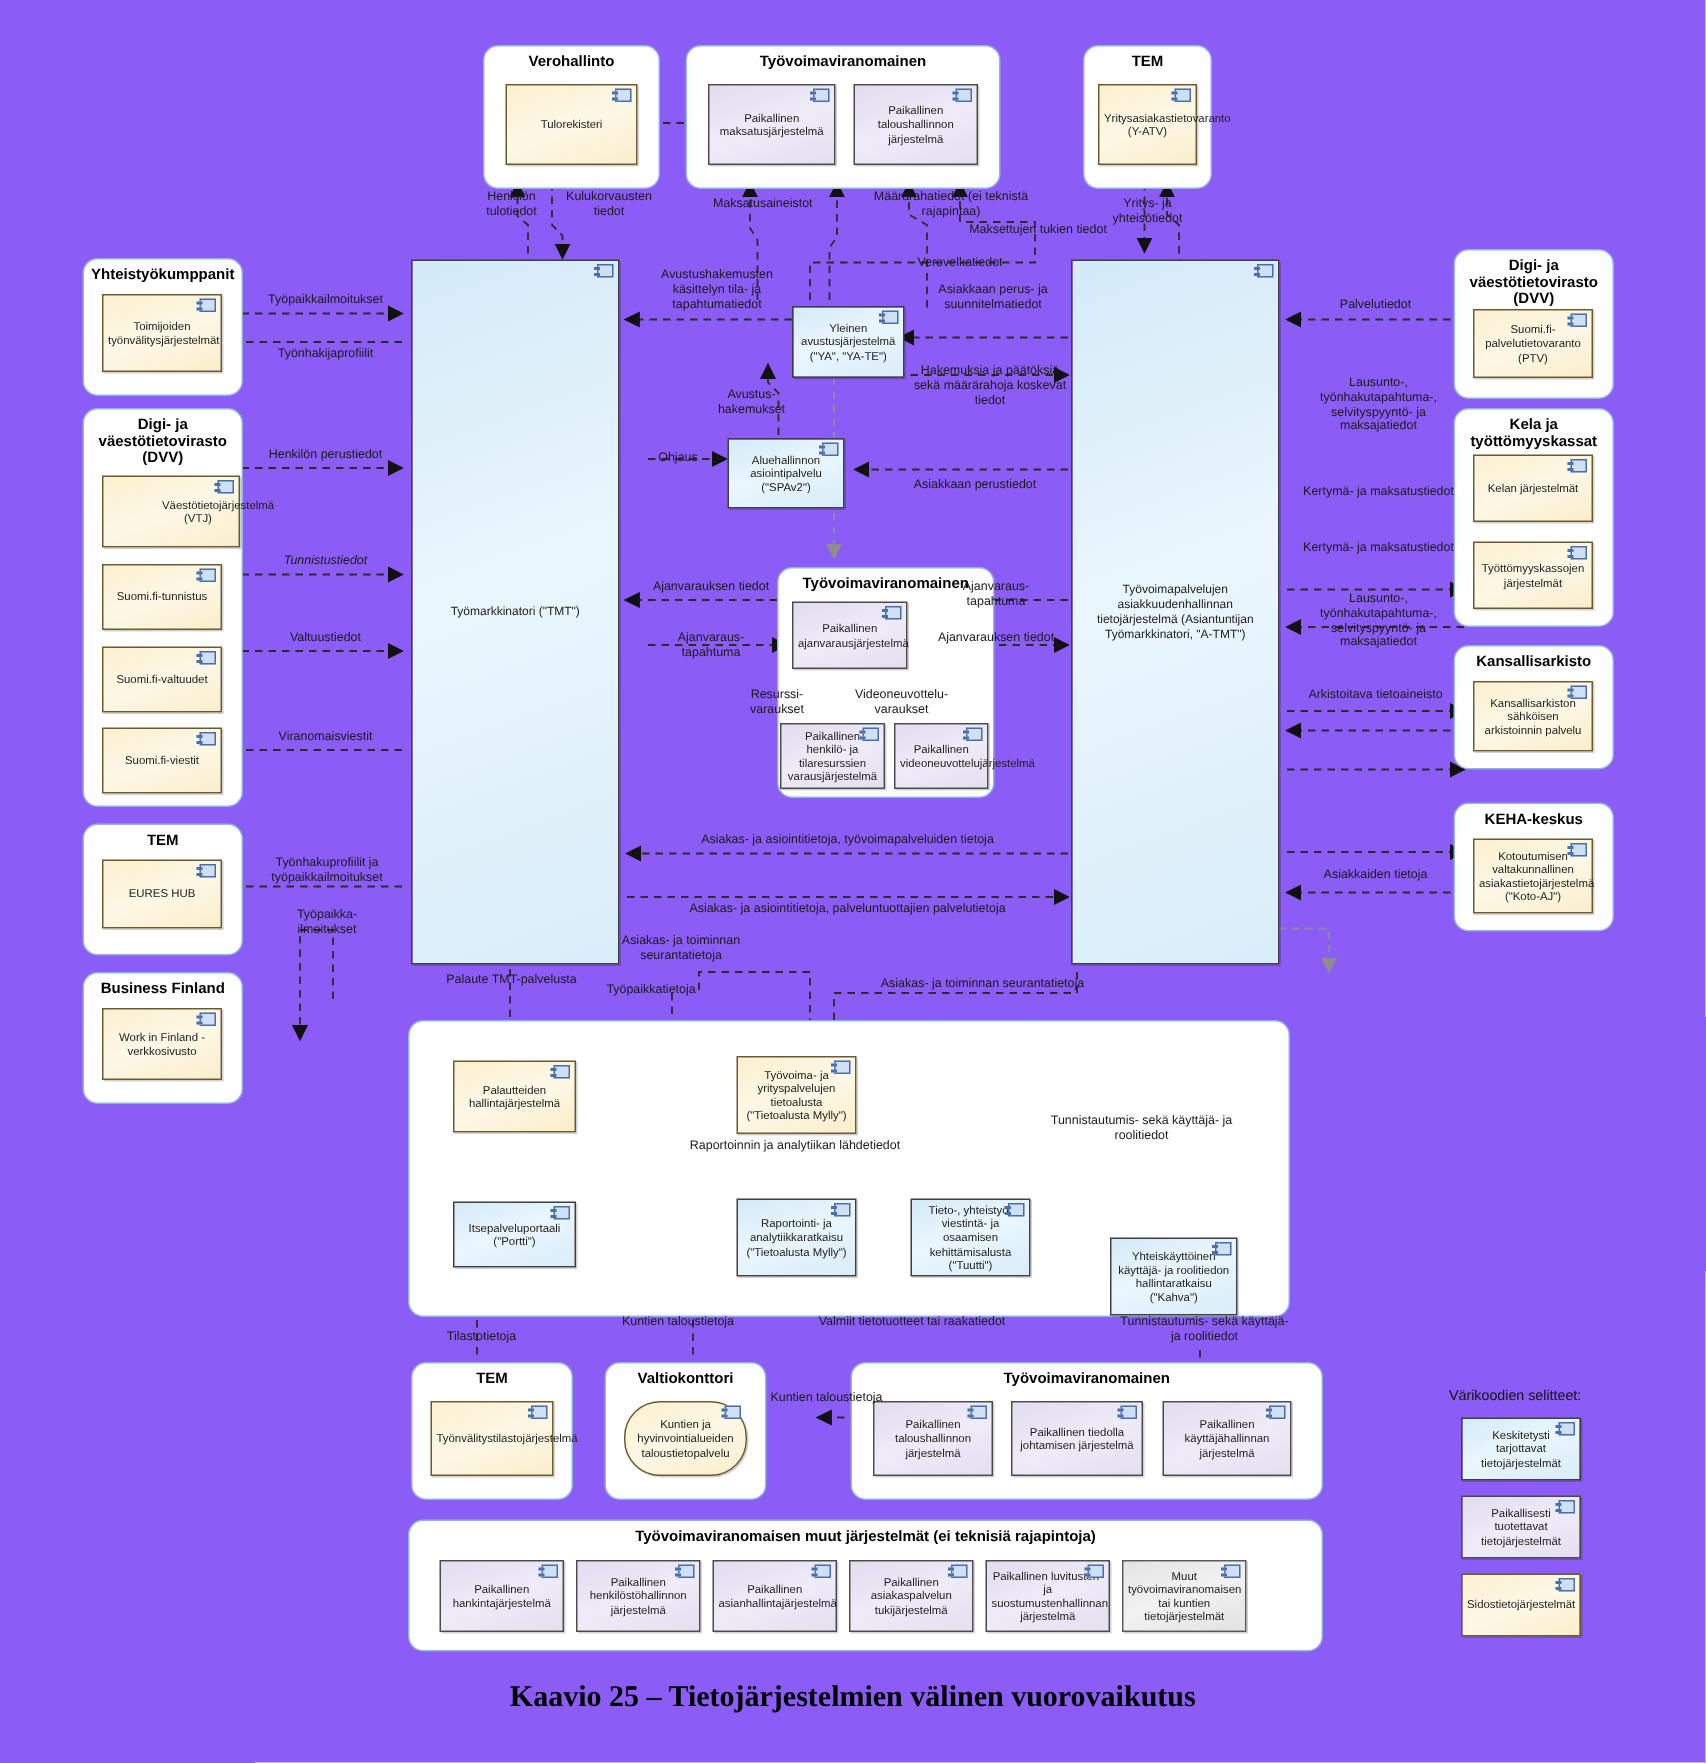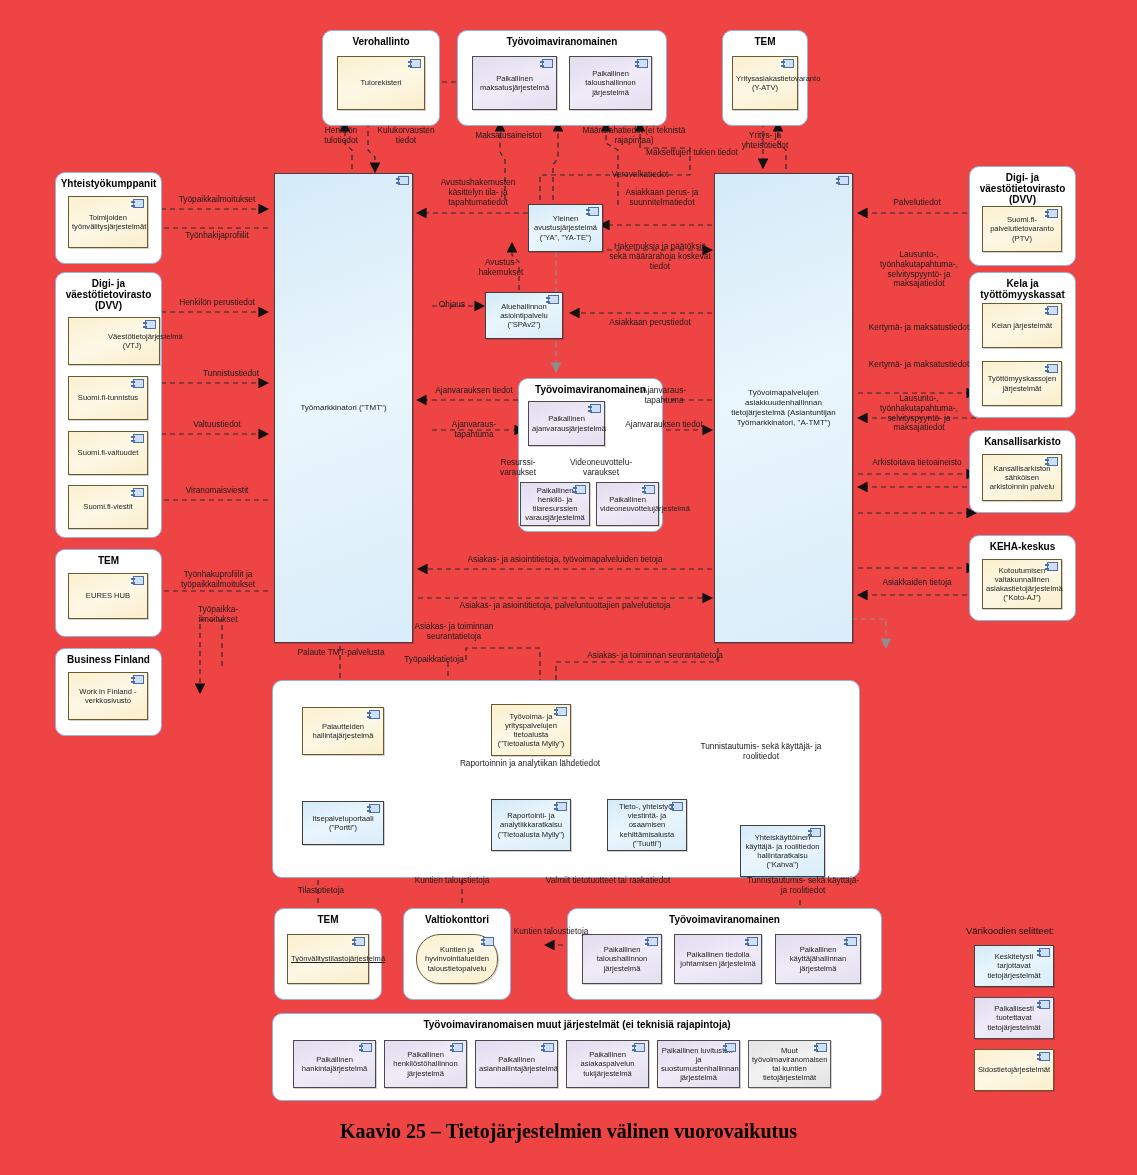--- a/index.html
+++ b/index.html
@@ -1,18 +1,18 @@
 <!DOCTYPE html>
 <html><head>
 <meta charset="utf-8">
 <title>Kaavio 25</title>
 <style>
   html,body{margin:0;padding:0;background:#ffffff;}
   body{font-family:"Liberation Sans",sans-serif;color:#111;}
-  #page{position:relative;width:1137px;height:1175px;overflow:hidden;background:#ef4444;}
+  #page{position:relative;width:1137px;height:1175px;overflow:hidden;background:#8b5cf6;}
 
   
   .group{position:absolute;border:1px solid #8fb5de;border-radius:10px;background:#ffffff;}
   .group > .gtitle{position:absolute;left:0;right:0;top:5px;text-align:center;
       font-size:10px;font-weight:bold;color:#000;line-height:11px;}
 
   
   .comp{position:absolute;border:1px solid #595959;box-sizing:border-box;
       display:flex;align-items:center;justify-content:center;text-align:center;
       font-size:7.6px;line-height:9.2px;color:#202020;padding:2px 3px;
@@ -302,21 +302,21 @@
       <span class="lbl">Tieto-, yhteistyö- viestintä- ja osaamisen kehittämisalusta ("Tuutti")</span>
     </div>
     <div class="comp c-central" style="left:467px;top:118px;width:85px;height:52px;margin-top:26px;">
       <span class="cicon"></span>
       <span class="lbl">Yhteiskäyttöinen käyttäjä- ja roolitiedon hallintaratkaisu ("Kahva")</span>
     </div>
   </div>
 
   <div class="group" style="left:274px;top:908px;width:106px;height:90px;">
     <div class="gtitle">TEM</div>
-    <div class="comp c-partner" style="left:12px;top:25px;width:82px;height:50px;text-decoration:underline;">
+    <div class="comp c-partner" style="left:12px;top:25px;width:82px;height:50px;">
       <span class="cicon"></span>
       <span class="lbl">Työnvälitystilastojärjestelmä</span>
     </div>
   </div>
 
   <div class="group" style="left:403px;top:908px;width:106px;height:90px;">
     <div class="gtitle">Valtiokonttori</div>
     <div class="comp c-partner" style="left:12px;top:25px;width:82px;height:50px;border-radius:24px;">
       <span class="cicon"></span>
       <span class="lbl">Kuntien ja hyvinvointialueiden taloustietopalvelu</span>
@@ -371,21 +371,21 @@
   <div class="elabel" style="left:370px;top:126px;width:72px;">Kulukorvausten tiedot</div>
   <div class="elabel" style="left:456px;top:131px;width:105px;">Maksatusaineistot</div>
   <div class="elabel" style="left:573px;top:126px;width:122px;">Määrärahatiedot (ei teknistä rajapintaa)</div>
   <div class="elabel" style="left:622px;top:148px;width:140px;">Maksettujen tukien tiedot</div>
   <div class="elabel" style="left:585px;top:170px;width:110px;">Verovelkatiedot</div>
   <div class="elabel" style="left:726px;top:131px;width:78px;">Yritys- ja yhteisötiedot</div>
 
   <div class="elabel" style="left:162px;top:195px;width:110px;">Työpaikkailmoitukset</div>
   <div class="elabel" style="left:162px;top:231px;width:110px;">Työnhakijaprofiilit</div>
   <div class="elabel" style="left:162px;top:298px;width:110px;">Henkilön perustiedot</div>
-  <div class="elabel" style="left:176px;top:369px;width:110px;">Tunnistustiedot</div>
+  <div class="elabel" style="left:162px;top:369px;width:110px;font-style:italic;">Tunnistustiedot</div>
   <div class="elabel" style="left:162px;top:420px;width:110px;">Valtuustiedot</div>
   <div class="elabel" style="left:162px;top:486px;width:110px;">Viranomaisviestit</div>
   <div class="elabel" style="left:164px;top:570px;width:108px;">Työnhakuprofiilit ja työpaikkailmoitukset</div>
   <div class="elabel" style="left:168px;top:605px;width:100px;">Työpaikka-
 ilmoitukset</div>
 
   <div class="elabel" style="left:424px;top:178px;width:108px;">Avustushakemusten käsittelyn tila- ja tapahtumatiedot</div>
   <div class="elabel" style="left:606px;top:188px;width:112px;">Asiakkaan perus- ja suunnitelmatiedot</div>
   <div class="elabel" style="left:604px;top:242px;width:112px;">Hakemuksia ja päätöksiä sekä määrärahoja koskevat tiedot</div>
   <div class="elabel" style="left:466px;top:258px;width:70px;">Avustus-

